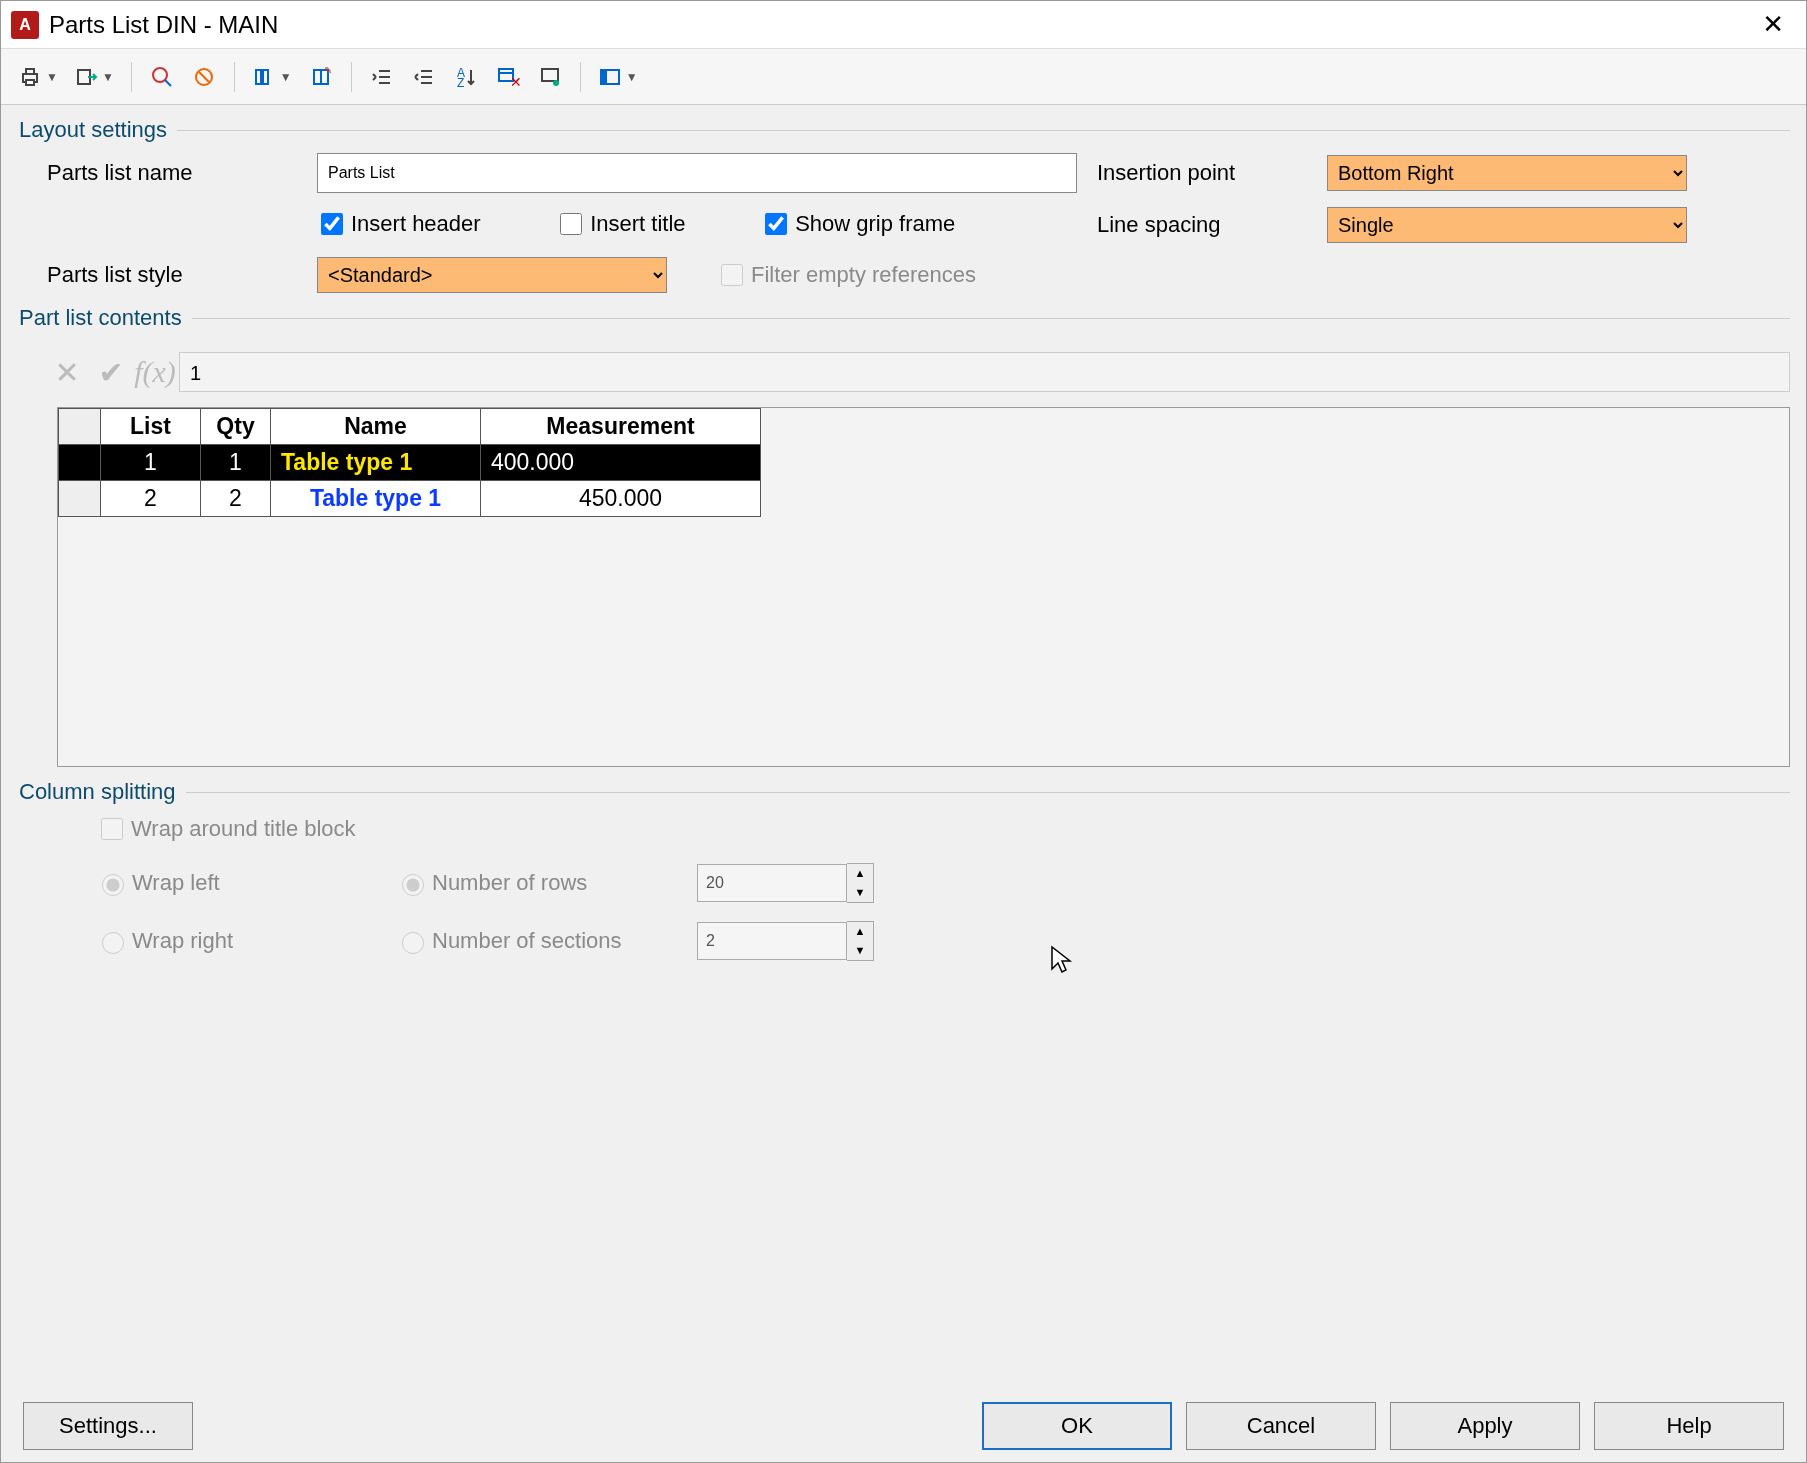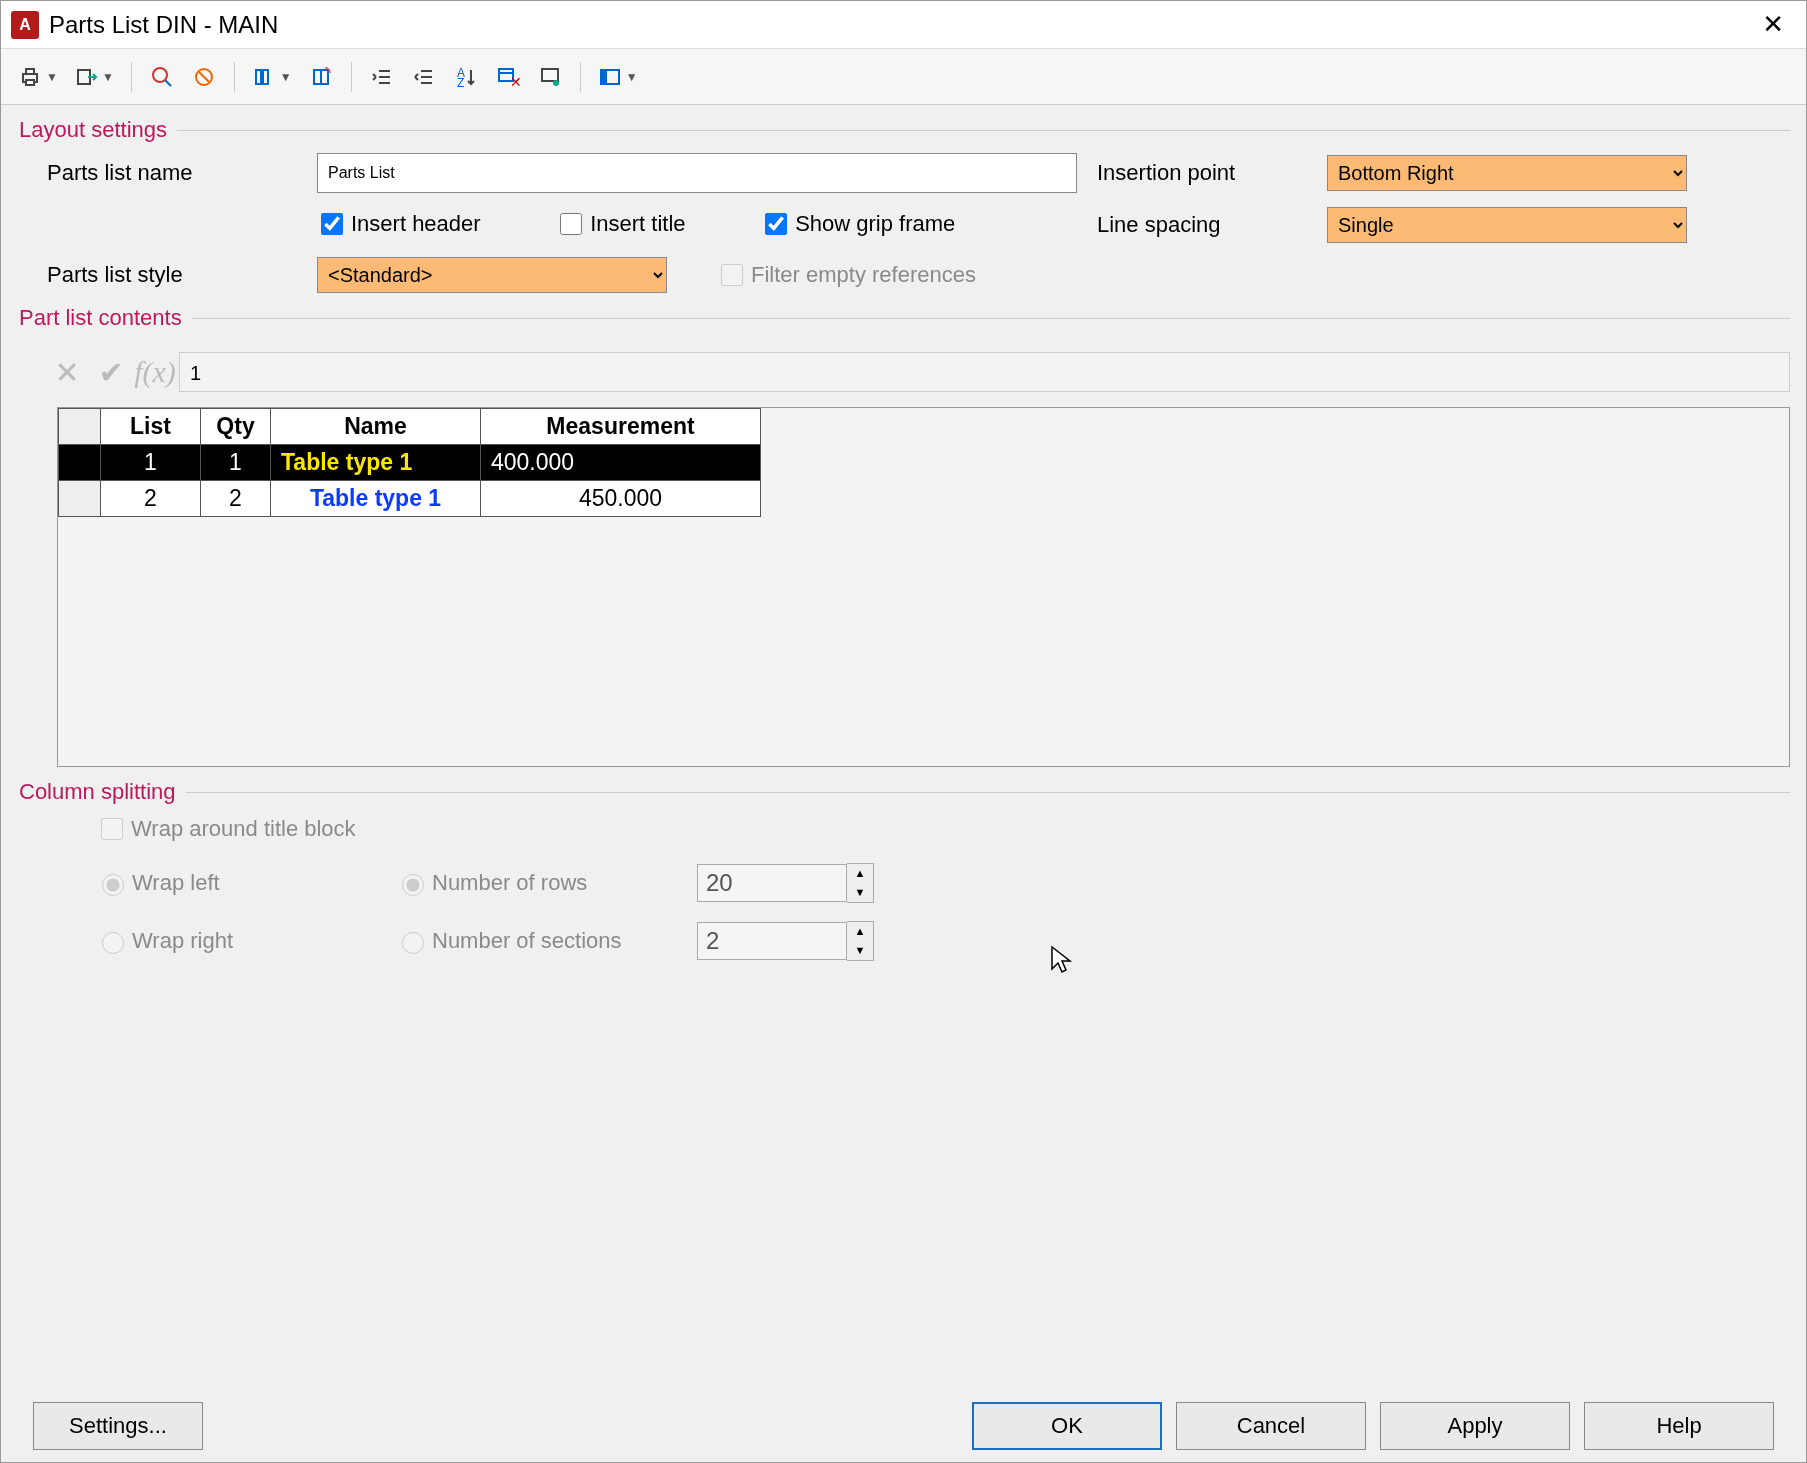--- a/index.html
+++ b/index.html
@@ -66,21 +66,21 @@
 
   fieldset.group {
     border: none;
     border-top: 1px solid #ccc;
     margin: 12px 0 8px 0;
     padding: 10px 0 0 0;
   }
   fieldset.group > legend {
     font-size: 22px;
     padding-right: 10px;
-    color: #be185d;
+    color: #0c4a6e;
   }
   .lbl2 { width: 230px; font-size: 22px; }
 
   input[type=text].txt {
     height: 40px;
     border: 1px solid #888;
     background: #fff;
     padding: 0 10px;
     font-size: 16px;
   }
@@ -166,28 +166,28 @@
     display:grid;
     grid-template-columns: 300px 300px 210px;
     row-gap: 18px;
     align-items:center;
     padding-left: 80px;
   }
   .radio { display:inline-flex;align-items:center;font-size:22px; }
   .radio input { width:22px;height:22px;margin-right:8px; }
 
   .spinner { display:flex;align-items:center; }
-  .spinner input { width:150px;height:38px;border:1px solid #aaa;background:#f5f5f5;padding:0 8px;font-size:24px; }
+  .spinner input { width:150px;height:38px;border:1px solid #aaa;background:#f5f5f5;padding:0 8px;font-size:16px; }
   .spinbtns { display:flex;flex-direction:column;border:1px solid #aaa;border-left:none;}
   .spinbtns div{width:26px;height:19px;background:#eee;text-align:center;font-size:11px;line-height:19px;cursor:pointer;}
 
   .footer {
     display:flex;
     align-items:center;
-    padding: 12px 32px;
+    padding: 12px 22px;
     gap: 14px;
   }
   .footer .spacer { flex:1; }
   button.dlg {
     min-width: 190px;
     height: 48px;
     font-size: 22px;
     background:#e9e9e9;
     border:1px solid #888;
     cursor:pointer;

